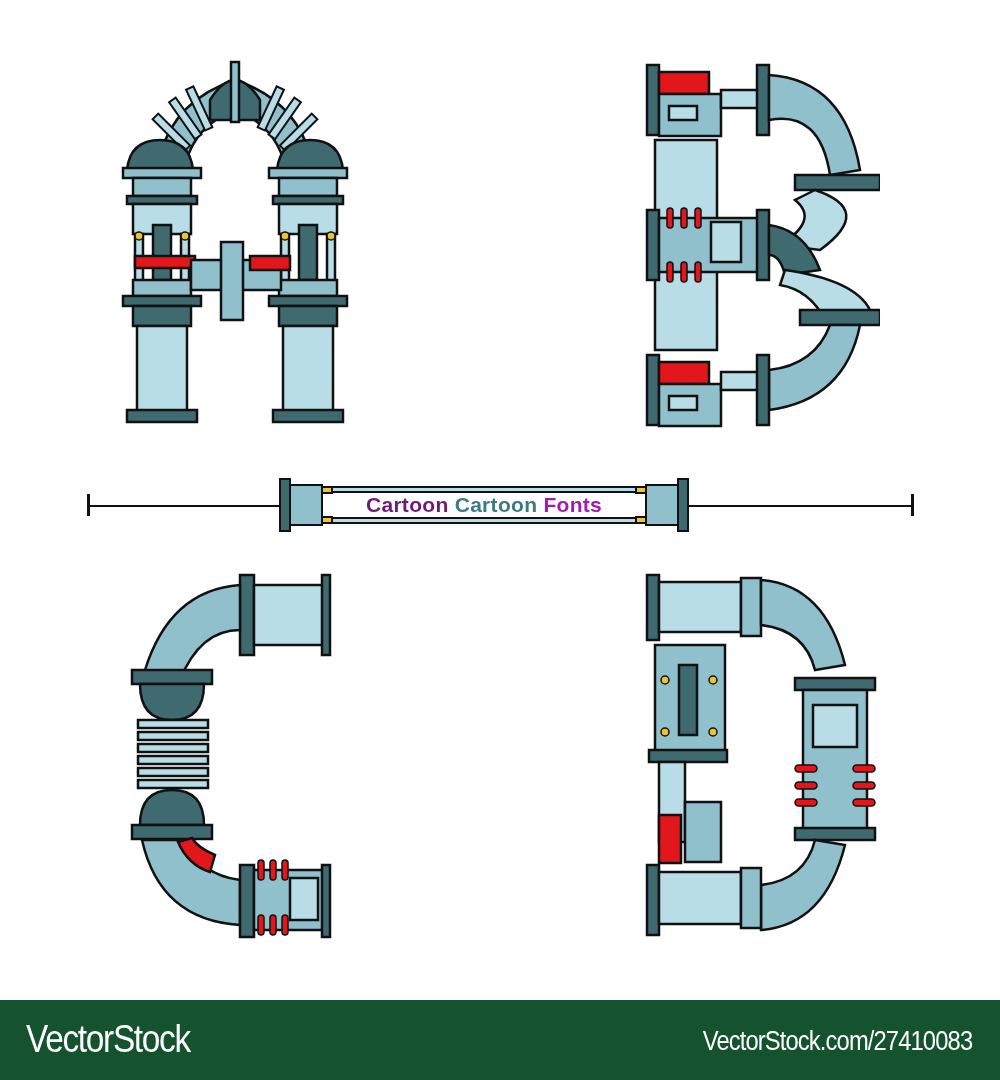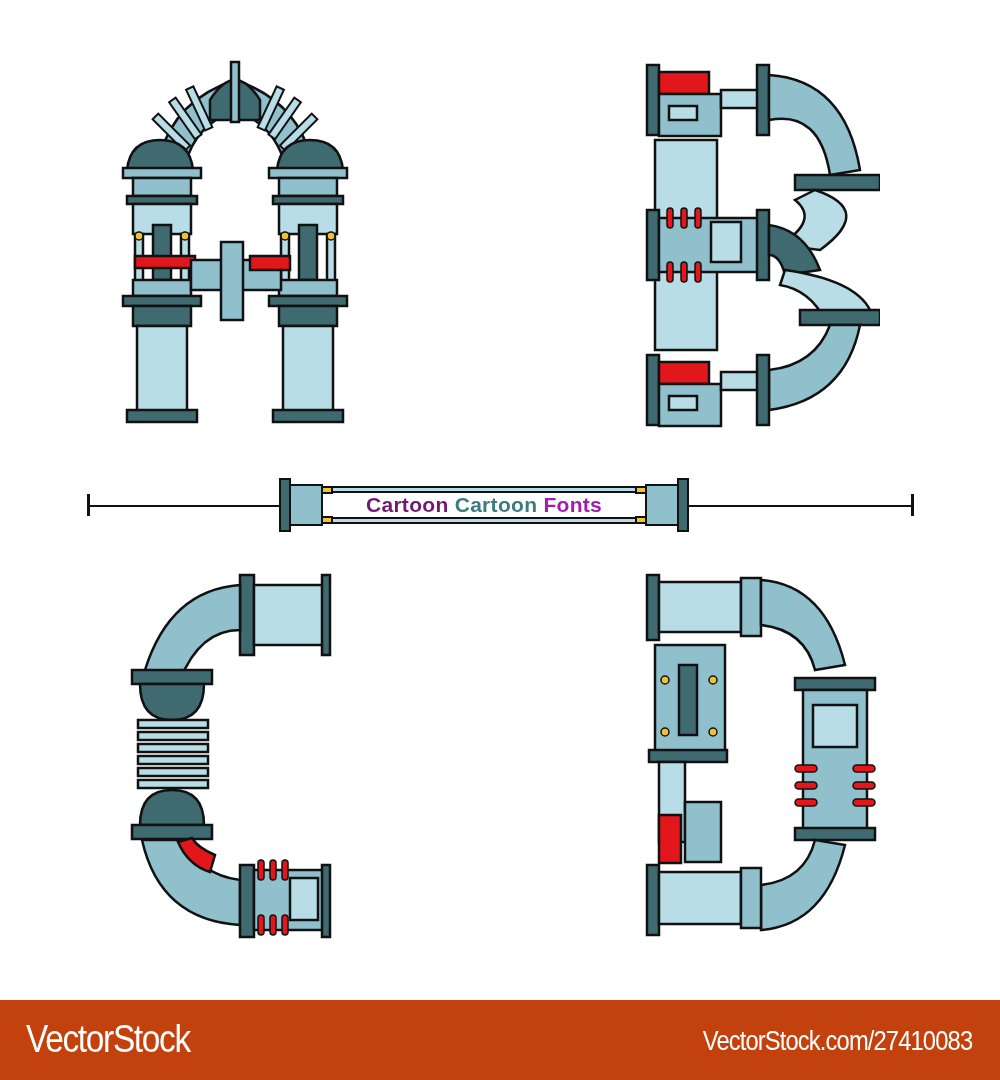--- a/index.html
+++ b/index.html
@@ -2,21 +2,21 @@
 <html><head>
 <meta charset="utf-8">
 <style>
   html, body { margin:0; padding:0; }
   body { width:1000px; height:1080px; background:#ffffff; position:relative; overflow:hidden; font-family:"Liberation Sans", sans-serif; }
   .letter { position:absolute; }
   .banner-line { position:absolute; top:505px; height:2px; background:#111; }
   .banner-cap { position:absolute; top:494px; width:3px; height:22px; background:#111; }
   .banner { position:absolute; left:278px; top:475px; width:412px; height:60px; }
   .banner-text { position:absolute; left:0; right:0; top:18px; text-align:center; font-weight:bold; font-size:21px; letter-spacing:0.3px; }
-  .footer { position:absolute; left:0; top:1000px; width:1000px; height:80px; background:#c2410c; }
+  .footer { position:absolute; left:0; top:1000px; width:1000px; height:80px; background:#14532d; }
   .footer-logo { position:absolute; left:26px; top:18px; color:#fff; font-size:38px; letter-spacing:-1.5px; font-family:"Liberation Sans", sans-serif; transform:scaleX(0.88); transform-origin:left; }
   .footer-id { position:absolute; right:28px; top:26px; color:#fff; font-size:27px; letter-spacing:-1px; font-family:"Liberation Sans", sans-serif; transform:scaleX(0.88); transform-origin:right; }
 </style>
 </head>
 <body>
 
 <svg class="letter" style="left:115px;top:60px" width="240" height="370" viewBox="0 0 240 370">
   <g stroke="#111" stroke-width="2.5">
 
     <path d="M45 95 Q60 40 120 20 Q180 40 195 95 L170 105 Q160 65 120 50 Q80 65 70 105 Z" fill="#8fc0cc"></path>

